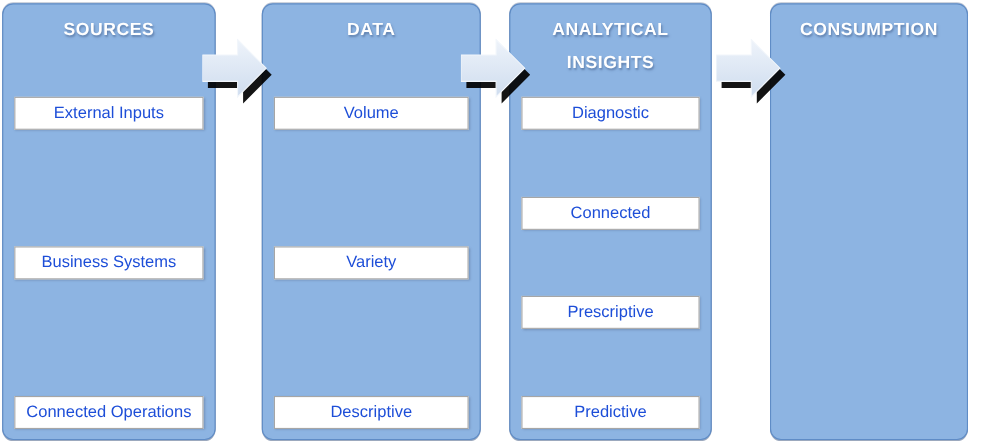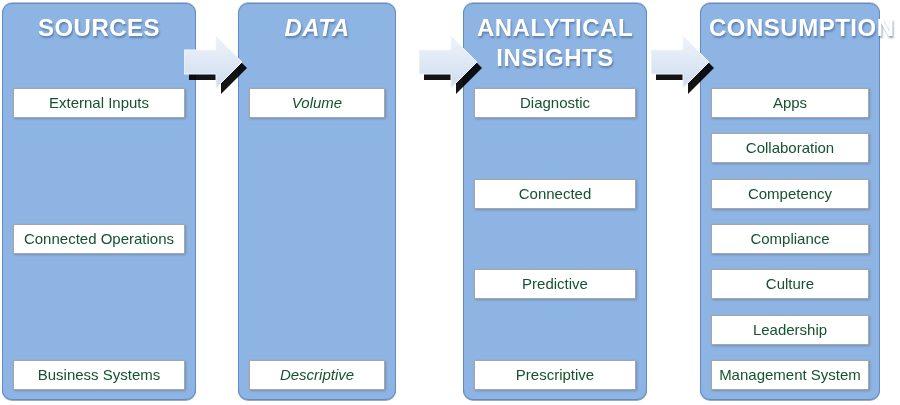--- a/index.html
+++ b/index.html
@@ -18,21 +18,21 @@
     background: #8db4e2;
     border: 1px solid #5f8cc6;
     border-radius: 10px;
     box-sizing: border-box;
     box-shadow: 0 1px 0 rgba(35, 64, 110, 0.45), 0 -1px 0 rgba(35, 64, 110, 0.30);
   }
   .col-title {
     margin: 0;
     padding: 9px 8px 0 8px;
     text-align: center;
-    font-size: 24px;
+    font-size: 16px;
     font-weight: bold;
     line-height: 30px;
     letter-spacing: 0.5px;
     color: #ffffff;
     text-shadow: 1px 2px 2px rgba(60, 85, 130, 0.55);
   }
   .items {
     position: absolute;
     left: 10px;
     right: 10px;
@@ -42,21 +42,21 @@
     flex-direction: column;
     justify-content: space-between;
   }
   .item {
     flex: 0 0 30px;
     height: 30px;
     box-sizing: border-box;
     background: #ffffff;
     border: 1px solid #a6a6a6;
     box-shadow: 1px 1px 2px rgba(80, 100, 135, 0.45);
-    color: #14532d;
+    color: #1d4ed8;
     font-size: 15px;
     line-height: 28px;
     text-align: center;
     white-space: nowrap;
     overflow: hidden;
   }
   .arrow {
     position: absolute;
     top: 35px;
     width: 64px;
@@ -75,54 +75,46 @@
         <stop offset="0" stop-color="#eef3fa"></stop>
         <stop offset="1" stop-color="#cfddef"></stop>
       </linearGradient>
     </defs>
   </svg>
 
   <section class="column" style="left:2px; width:194px;">
     <h2 class="col-title">SOURCES</h2>
     <div class="items">
       <div class="item">External Inputs</div>
+      <div class="item">Business Systems</div>
       <div class="item">Connected Operations</div>
-      <div class="item">Business Systems</div>
     </div>
   </section>
 
-  <section class="column" style="left:238px; width:158px;font-style:italic;">
+  <section class="column" style="left:238px; width:199px;">
     <h2 class="col-title">DATA</h2>
     <div class="items">
       <div class="item">Volume</div>
+      <div class="item">Variety</div>
       <div class="item">Descriptive</div>
     </div>
   </section>
 
   <section class="column" style="left:463px; width:184px;">
     <h2 class="col-title">ANALYTICAL INSIGHTS</h2>
     <div class="items">
       <div class="item">Diagnostic</div>
       <div class="item">Connected</div>
+      <div class="item">Prescriptive</div>
       <div class="item">Predictive</div>
-      <div class="item">Prescriptive</div>
     </div>
   </section>
 
   <section class="column" style="left:700px; width:180px;">
     <h2 class="col-title">CONSUMPTION</h2>
-    <div class="items">
-      <div class="item">Apps</div>
-      <div class="item">Collaboration</div>
-      <div class="item">Competency</div>
-      <div class="item">Compliance</div>
-      <div class="item">Culture</div>
-      <div class="item">Leadership</div>
-      <div class="item">Management System</div>
-    </div>
   </section>
 
   <svg class="arrow" style="left:184px;" viewBox="0 0 64 60">
     <polygon points="0,15 32,15 32,1 58,27 32,53 32,39 0,39" transform="translate(5,6)" fill="#000000" opacity="0.92"></polygon>
     <polygon points="0,15 32,15 32,1 58,27 32,53 32,39 0,39" fill="url(#arrowGrad)" stroke="#f2f6fb" stroke-width="1"></polygon>
   </svg>
 
   <svg class="arrow" style="left:419px;" viewBox="0 0 64 60">
     <polygon points="0,15 32,15 32,1 58,27 32,53 32,39 0,39" transform="translate(5,6)" fill="#000000" opacity="0.92"></polygon>
     <polygon points="0,15 32,15 32,1 58,27 32,53 32,39 0,39" fill="url(#arrowGrad)" stroke="#f2f6fb" stroke-width="1"></polygon>

